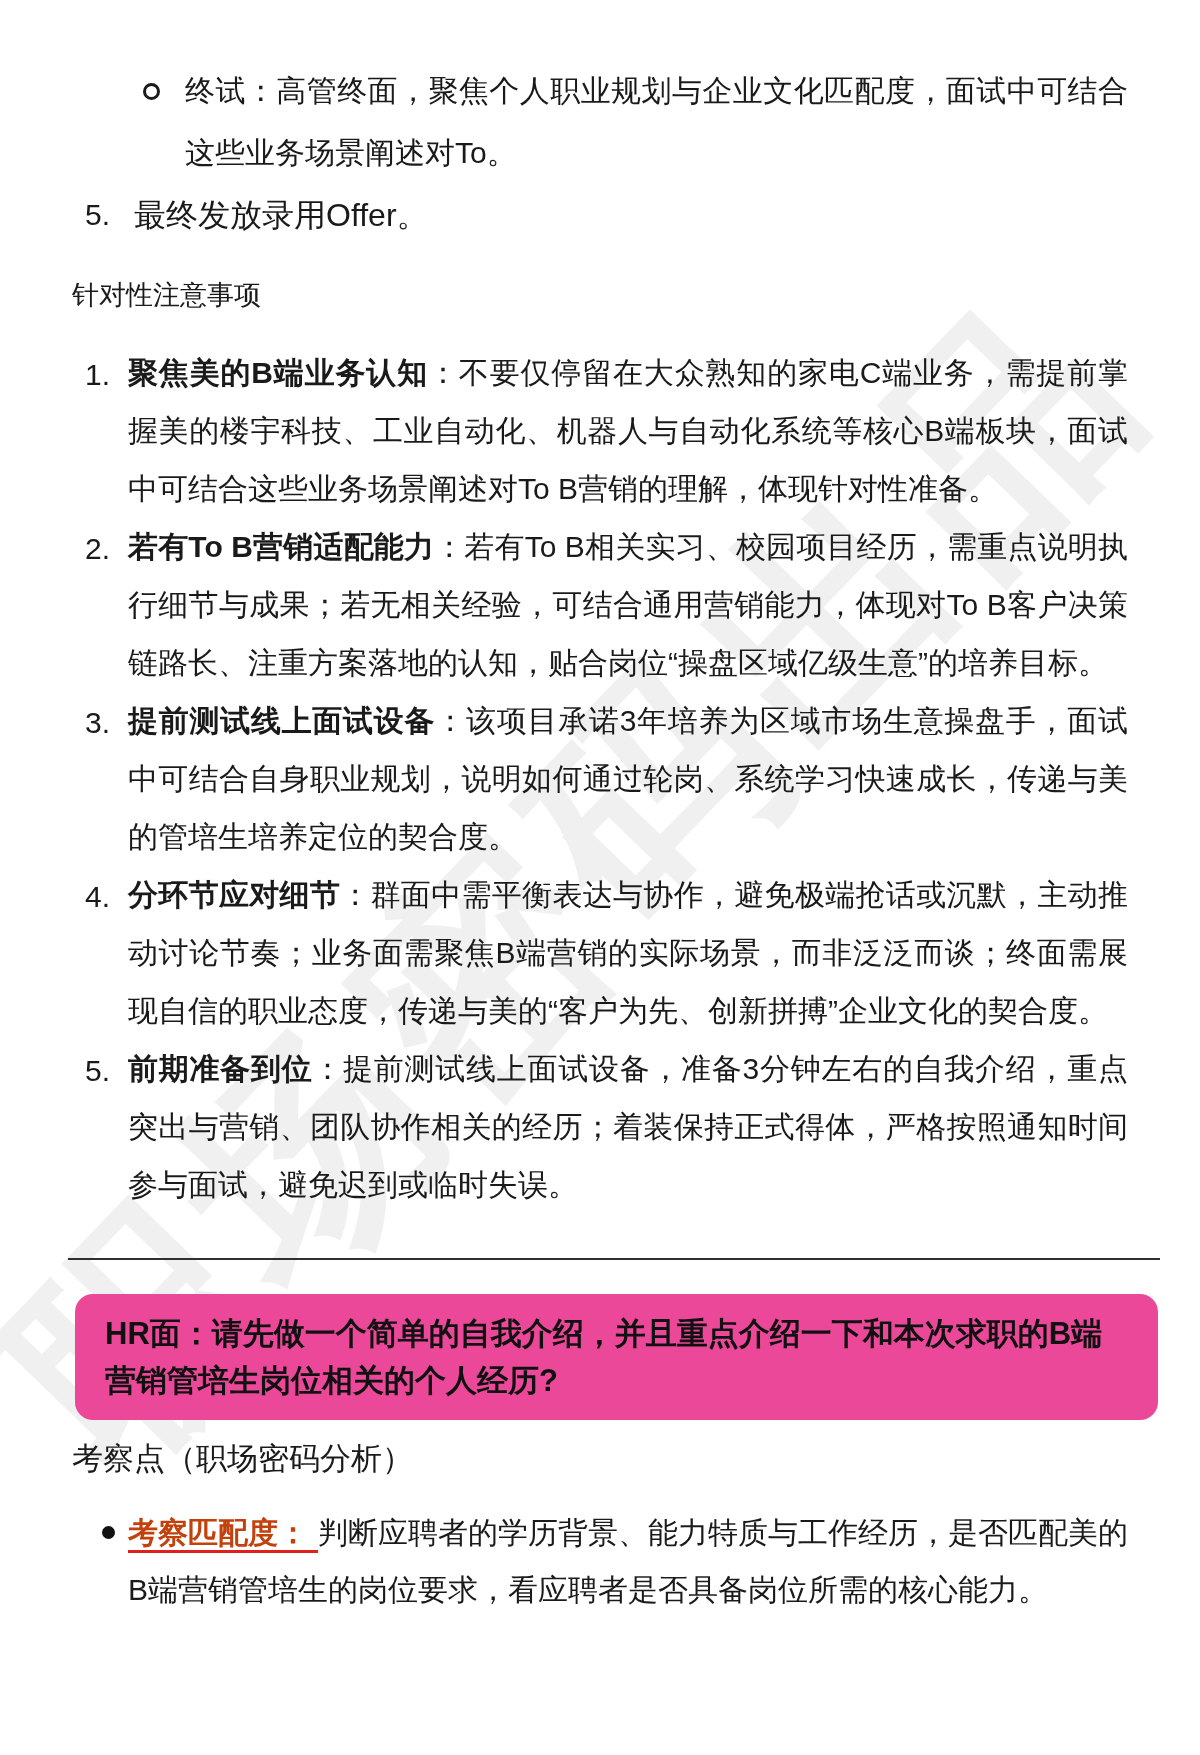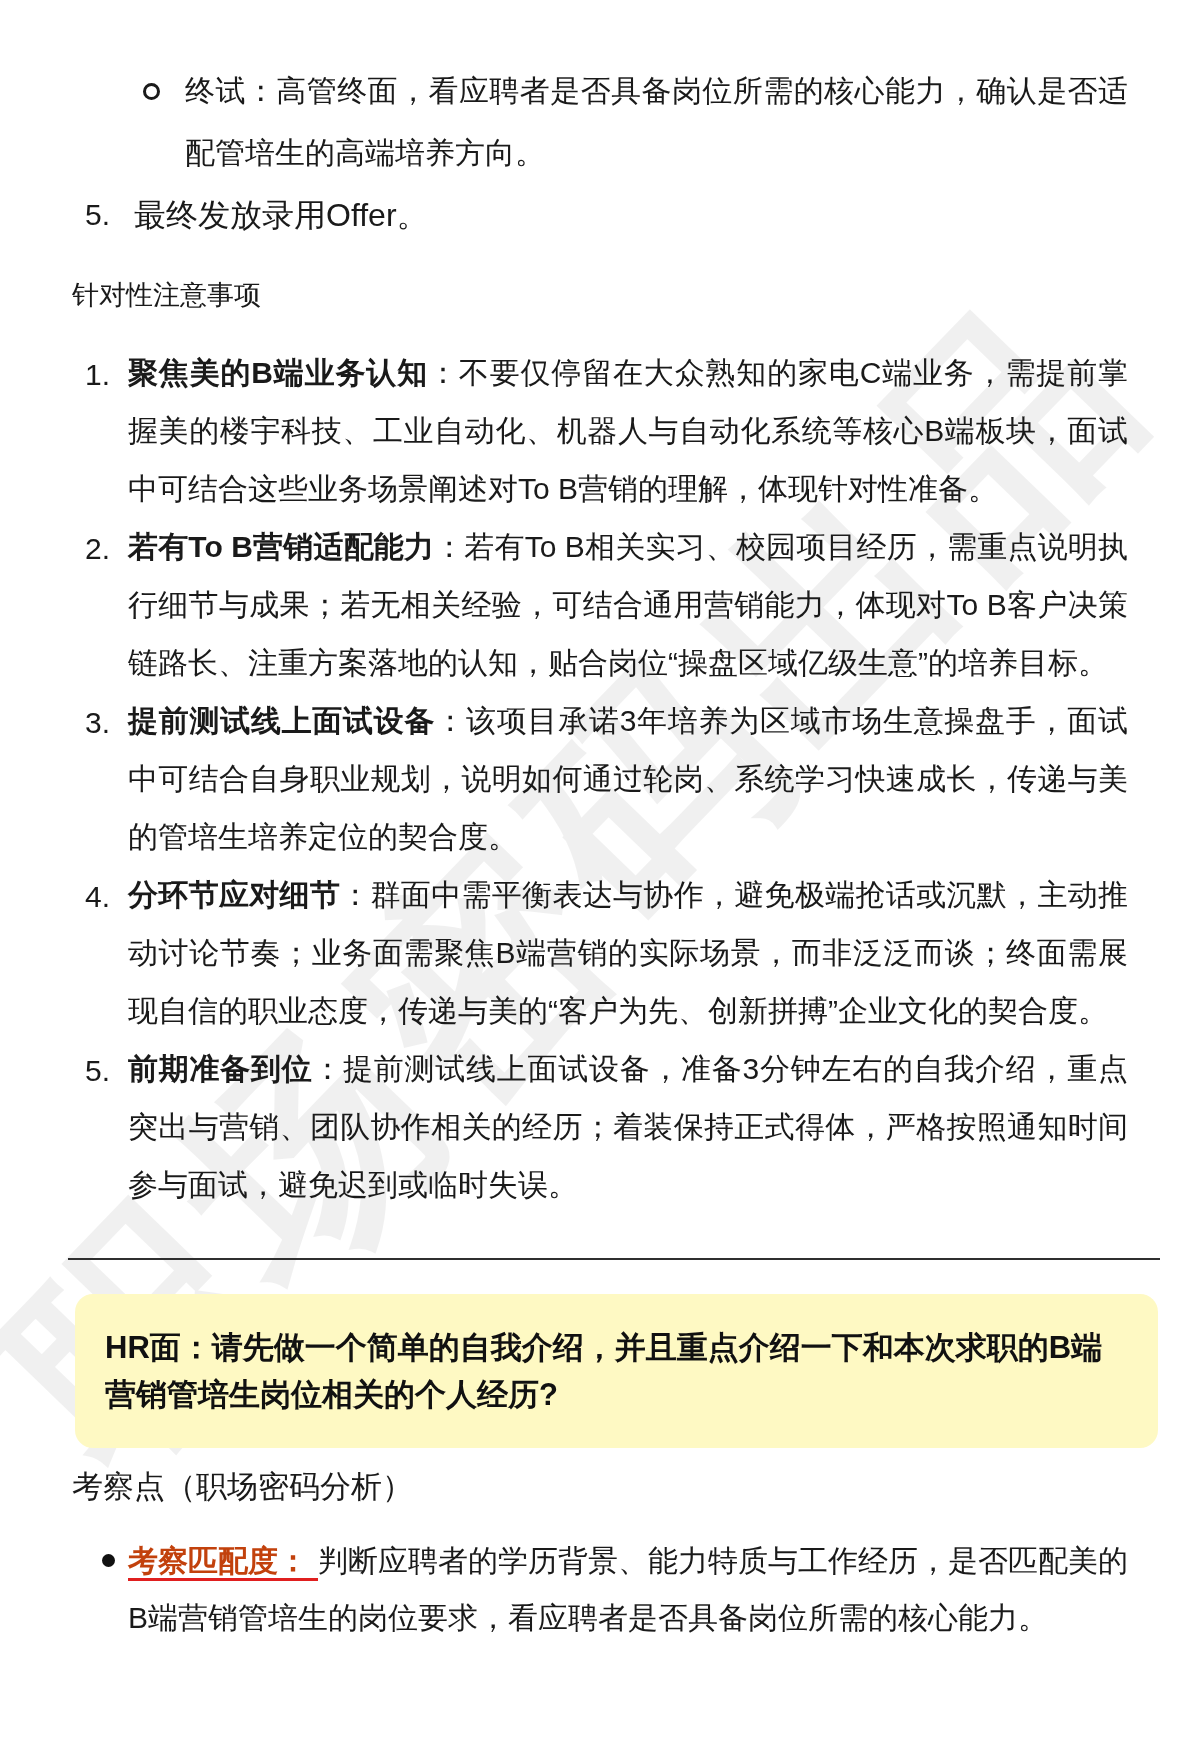--- a/index.html
+++ b/index.html
@@ -33,22 +33,22 @@
 
   .notes-list { margin-top:26px; }
   .note-item { display:flex; margin-left:13px; }
   .note-body { flex:1; font-size:30px; line-height:58px; text-align:justify; }
   .note-lead { font-weight:700; }
 
   .divider { margin:44px -32px 0 -4px; border:0; border-top:2px solid #2f2f2f; height:0; }
 
   .question-box {
     margin:34px -30px 0 3px;
-    background:#fef9c3; border-radius:18px;
-    padding:30px 30px; font-size:31px; font-weight:700; line-height:47px;
+    background:#ec4899; border-radius:18px;
+    padding:16px 30px; font-size:31px; font-weight:700; line-height:47px;
     color:#111;
   }
 
   .analysis-heading { margin-top:16px; font-size:31px; font-weight:400; line-height:46px; }
 
   .point-row { display:flex; margin-left:30px; margin-top:22px; }
   .dot-bullet {
     flex:0 0 auto; width:13px; height:13px; margin:22px 13px 0 0;
     border-radius:50%; background:#111111;
   }
@@ -64,21 +64,21 @@
 <body>
 
 <div class="page">
 
   <div class="watermark">职场密码出品</div>
 
   <div class="content">
 
     <div class="sub-bullet-row">
       <span class="circle-bullet"></span>
-      <div class="sub-bullet-text">终试：高管终面，看应聘者是否具备岗位所需的核心能力，确认是否适配管培生的高端培养方向。</div>
+      <div class="sub-bullet-text">终试：高管终面，聚焦个人职业规划与企业文化匹配度，面试中可结合这些业务场景阐述对To。</div>
     </div>
 
     <div class="num-row">
       <span class="num-col">5.</span>
       <div class="num-text">最终发放录用Offer。</div>
     </div>
 
     <h2 class="section-heading">针对性注意事项</h2>
 
     <div class="notes-list">

